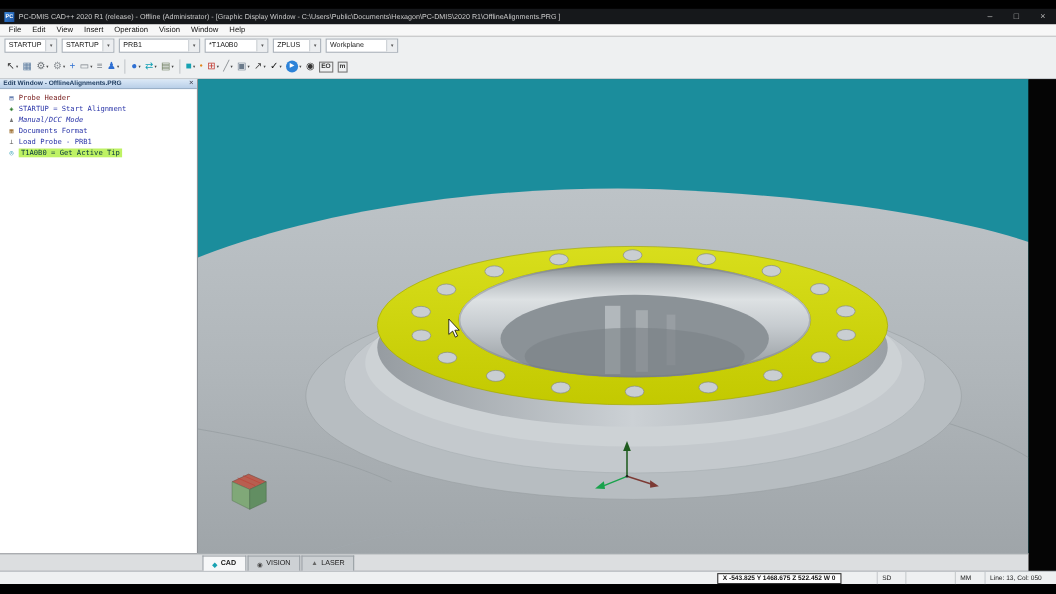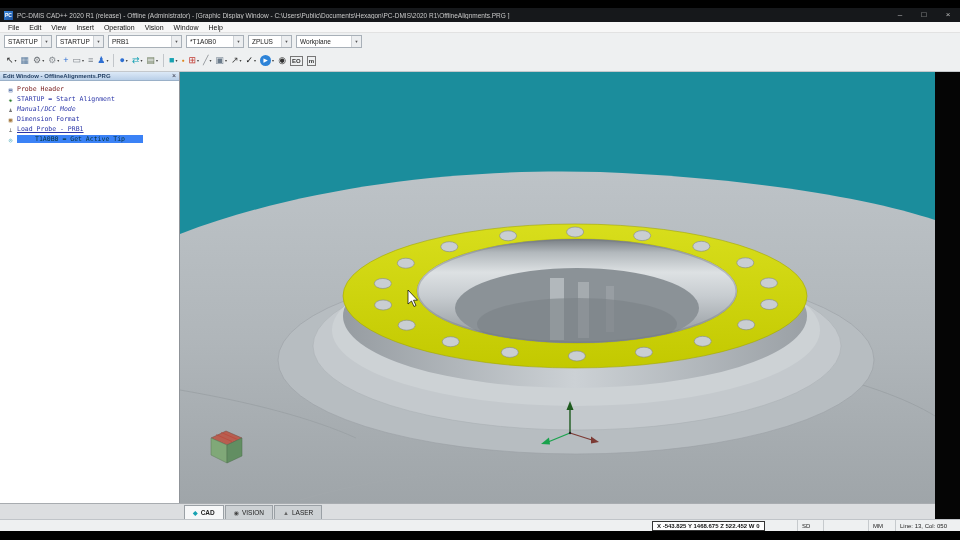--- a/index.html
+++ b/index.html
@@ -45,21 +45,21 @@
 
   .editpanel{left:0;top:72px;width:180px;height:431px;background:#fff;border-right:1px solid #8f9398}
   .ep-caption{height:9px;background:linear-gradient(#dce9f7,#b9cfe8);border-bottom:1px solid #9ab0c8;
               display:flex;align-items:center;justify-content:space-between;padding:0 3px}
   .ep-title{font-size:6px;color:#1c3a5e;font-weight:bold;white-space:nowrap;overflow:hidden}
   .ep-close{font-size:7px;color:#334;line-height:8px}
   .tree{padding:3px 0 0 5px;font-family:"DejaVu Sans Mono",monospace}
   .trow{display:flex;align-items:center;gap:3px;height:10px;padding-left:2px}
   .trow .ticon{font-size:6px;width:7px;text-align:center;flex:0 0 auto}
   .trow .tlabel{font-size:6.5px;white-space:nowrap}
-  .trow.sel .tlabel{background:#3b82f6;color:#03333c;padding:0 18px}
+  .trow.sel .tlabel{background:#bef264;color:#03333c;padding:0 2px}
 
   .viewport{left:180px;top:72px;width:755px;height:431px;background:#1b8d9c}
   .viewport svg{display:block}
   .rightstrip{left:935px;top:72px;width:25px;height:447px;background:#050505}
 
   .tabbar{left:0;top:503px;width:935px;height:16px;background:#dcdee0;border-top:1px solid #a8acb0;
           display:flex;align-items:flex-end;padding-left:184px;gap:1px}
   .tab{height:14px;display:flex;align-items:center;gap:3px;padding:0 8px;font-size:6.5px;color:#222;
        background:#cdd1d4;border:1px solid #9aa0a5;border-bottom:none}
   .tab.active{background:#f6f7f8;font-weight:bold}
@@ -228,25 +228,25 @@
         <div class="trow">
           <span class="ticon" style="color: rgb(42, 122, 42);">◈</span>
           <span class="tlabel" style="color: rgb(42, 53, 168);">STARTUP = Start Alignment</span>
         </div>
         <div class="trow">
           <span class="ticon" style="color: rgb(119, 119, 119);">♟</span>
           <span class="tlabel" style="color: rgb(42, 53, 168); font-style: italic;">Manual/DCC Mode</span>
         </div>
         <div class="trow">
           <span class="ticon" style="color: rgb(154, 106, 42);">▦</span>
-          <span class="tlabel" style="color: rgb(42, 53, 168);">Dimension Format</span>
+          <span class="tlabel" style="color: rgb(42, 53, 168);">Documents Format</span>
         </div>
         <div class="trow">
           <span class="ticon" style="color: rgb(85, 85, 85);">⊥</span>
-          <span class="tlabel" style="color: rgb(42, 53, 168); text-decoration: underline;">Load Probe - PRB1</span>
+          <span class="tlabel" style="color: rgb(42, 53, 168);">Load Probe - PRB1</span>
         </div>
         <div class="trow sel">
           <span class="ticon" style="color: rgb(42, 154, 176);">◎</span>
           <span class="tlabel">T1A0B0 = Get Active Tip</span>
         </div>
       </div>
   </div>
 
   <div class="abs viewport">
     <svg width="755" height="431" viewBox="0 0 755 431">

